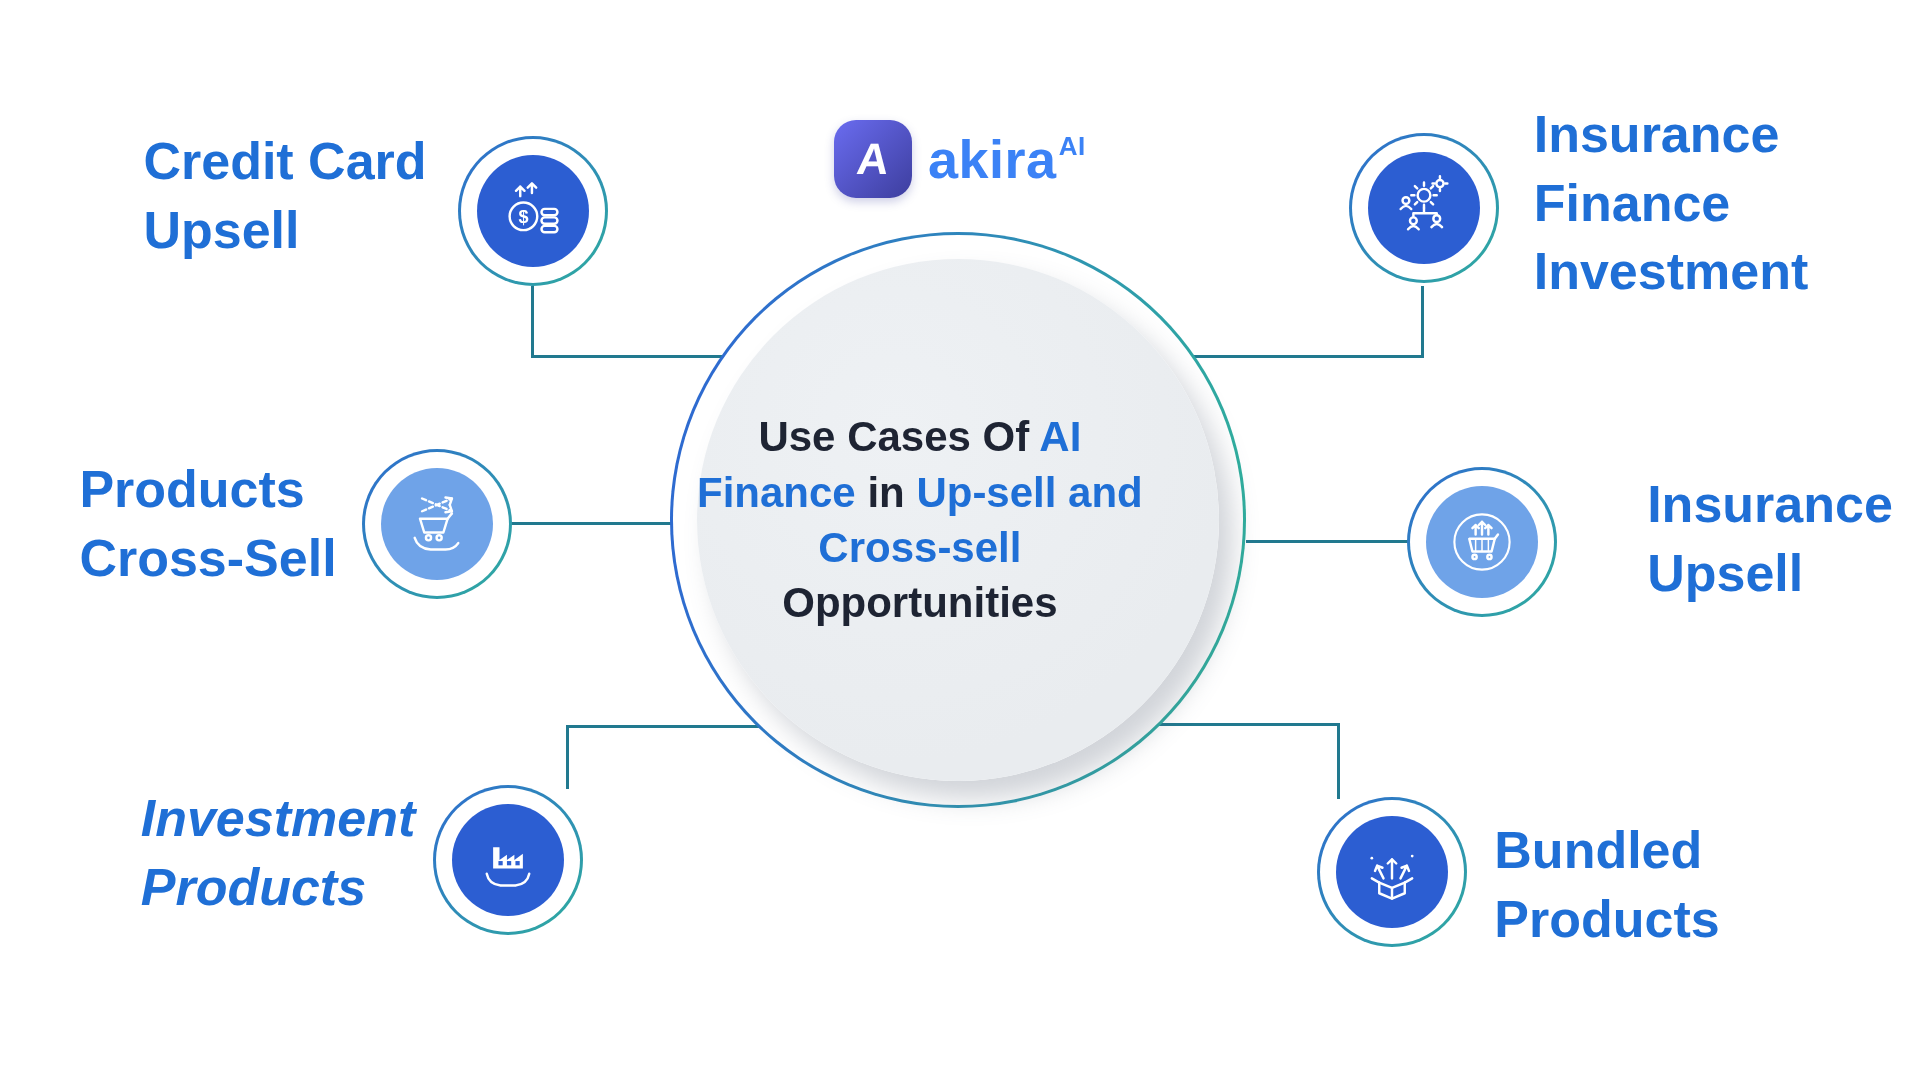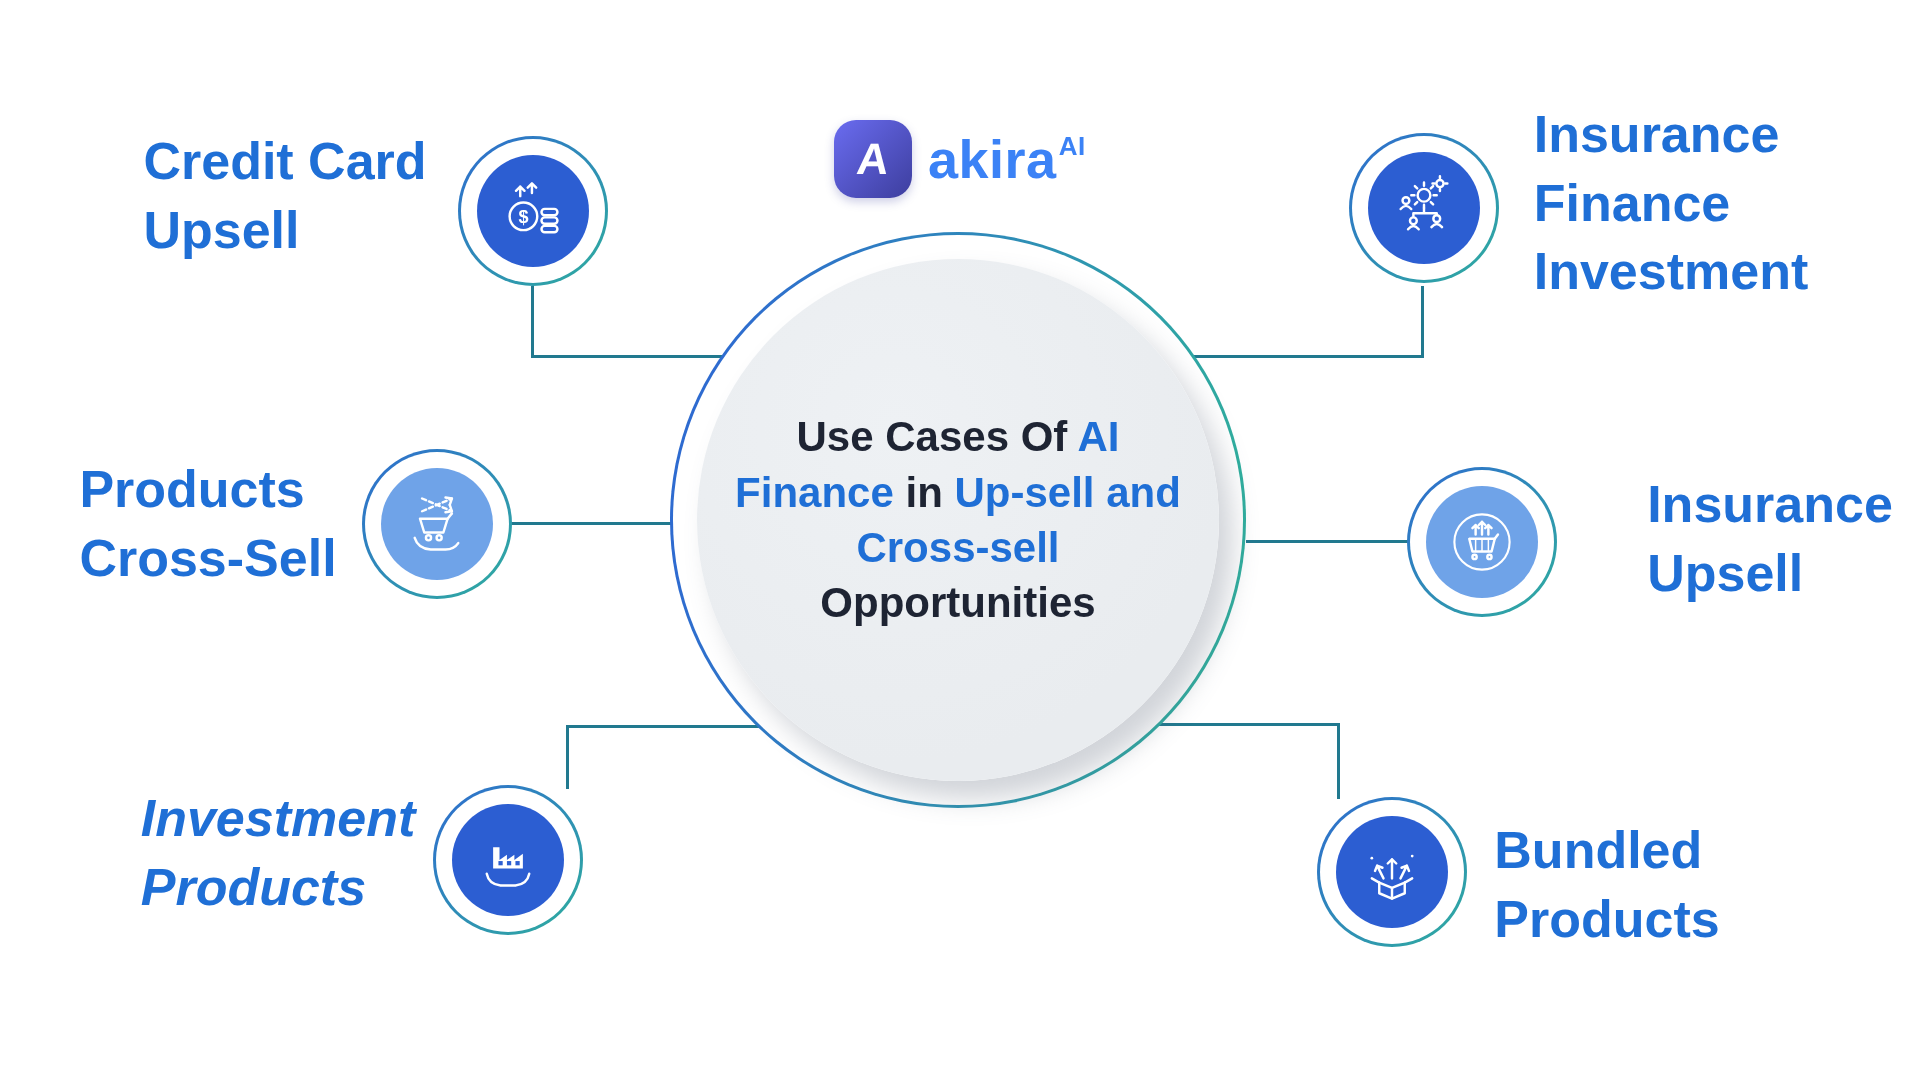--- a/index.html
+++ b/index.html
@@ -29,21 +29,21 @@
 
   
   .center-ring{position:absolute;left:670px;top:232px;width:576px;height:576px;border-radius:50%;
     background:linear-gradient(100deg,var(--ring_from) 10%,var(--ring_to) 90%);
     display:flex;align-items:center;justify-content:center;z-index:3;}
   .center-white{width:570px;height:570px;border-radius:50%;background:#fff;
     display:flex;align-items:center;justify-content:center;}
   .center-gray{width:522px;height:522px;border-radius:50%;
     background:radial-gradient(circle at 38% 32%, #eef1f4 0%, var(--center_fill) 70%);
     box-shadow:14px 18px 26px rgba(90,100,120,.28);
-    display:flex;align-items:center;justify-content:center;}
+    display:flex;align-items:center;}
   .center-title{text-align:center;font-size:42px;font-weight:700;line-height:1.32;}
   .t-line{white-space:nowrap;}
   .t-blue{color:var(--accent);}
   .t-dark{color:var(--dark_text);}
 
   
   .conn{position:absolute;background:var(--connector);z-index:1;}
 
   
   .ring{position:absolute;width:150px;height:150px;border-radius:50%;

